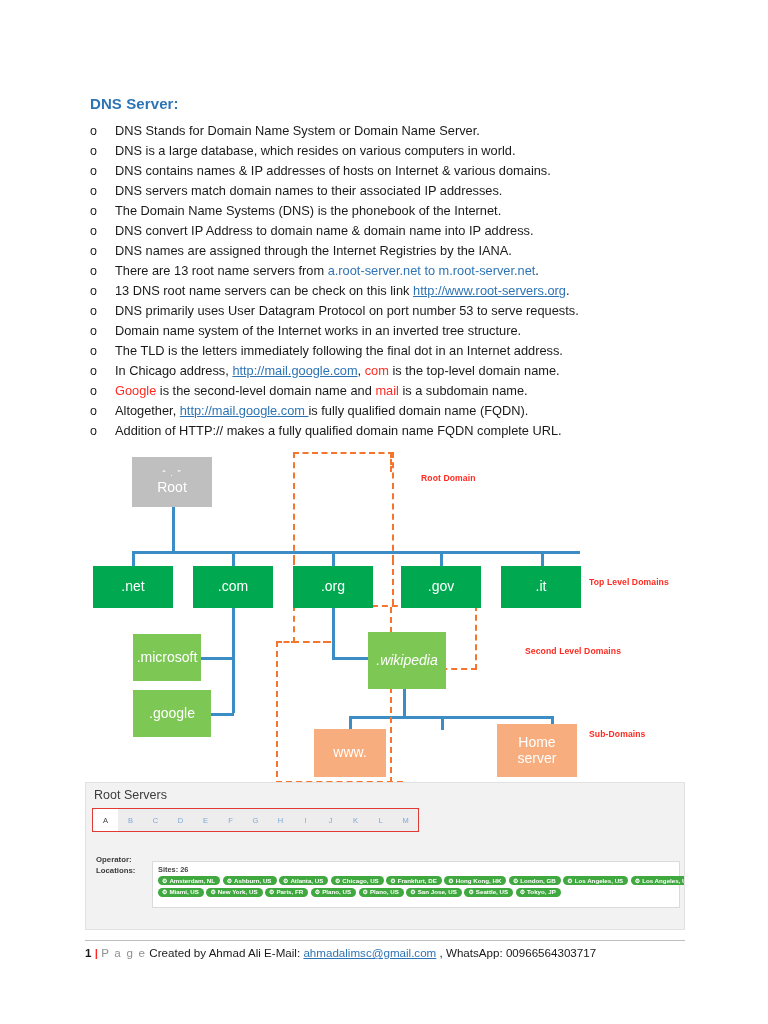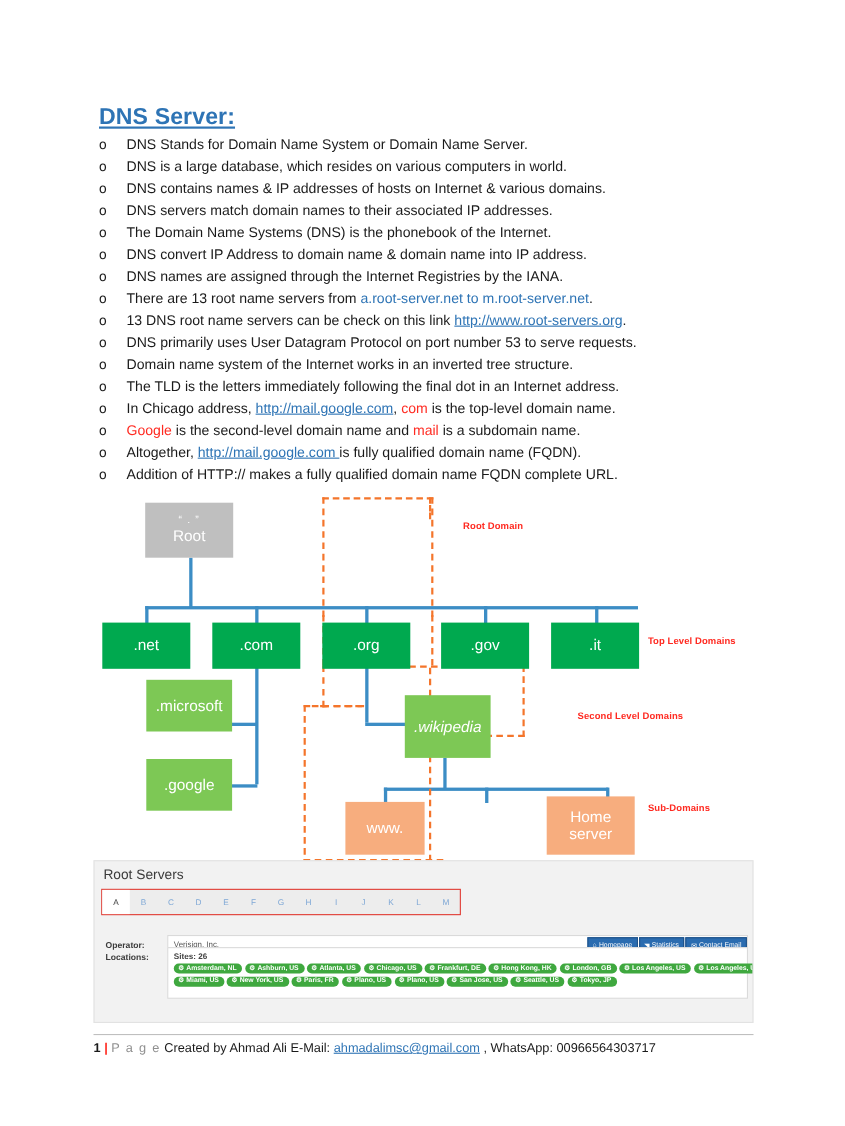--- a/index.html
+++ b/index.html
@@ -13,25 +13,24 @@
   }
   .page{
     position:absolute;
     left:0;top:0;
     width:768px;height:1024px;
   }
   
   .doc-title{
     position:absolute;
     left:90px;top:95px;
-    font-size:21px;
+    font-size:15px;
     font-weight:bold;
     color:#2E74B5;
     letter-spacing:.1px;
-    text-decoration:underline;
   }
   
   .bullets{
     position:absolute;
     left:90px;top:121px;
     width:600px;
   }
   .bullet{
     display:flex;
     align-items:flex-start;
@@ -358,21 +357,21 @@
     <div class="node tld" style="left:208px;top:114px;width:80px;height:42px;">
       <span>.org</span>
     </div>
     <div class="node tld" style="left:316px;top:114px;width:80px;height:42px;">
       <span>.gov</span>
     </div>
     <div class="node tld" style="left:416px;top:114px;width:80px;height:42px;">
       <span>.it</span>
     </div>
 
-    <div class="node sld" style="left:48px;top:166px;width:78px;height:47px;text-align:center;">
+    <div class="node sld" style="left:48px;top:182px;width:68px;height:47px;text-align:center;">
       <span>.microsoft</span>
     </div>
     <div class="node sld" style="left:48px;top:238px;width:78px;height:47px;">
       <span>.google</span>
     </div>
     <div class="node sld" style="left:283px;top:180px;width:78px;height:57px;font-style:italic;">
       <span>.wikipedia</span>
     </div>
 
     <div class="node sub" style="left:229px;top:277px;width:72px;height:48px;text-align:right;">
@@ -402,37 +401,20 @@
         <div class="rp-tab">H</div>
         <div class="rp-tab">I</div>
         <div class="rp-tab">J</div>
         <div class="rp-tab">K</div>
         <div class="rp-tab">L</div>
         <div class="rp-tab">M</div>
       </div>
 
     <div class="rp-row" style="top:67px;">
       <div class="rp-label">Operator:</div>
-      <div class="rp-field op-field">
-        <span class="op-value">Verisign, Inc.</span>
-        <div class="op-btns" id="op-btns">
-            <div class="op-btn">
-              <span>⌂</span>
-              <span>Homepage</span>
-            </div>
-            <div class="op-btn">
-              <span>◥</span>
-              <span>Statistics</span>
-            </div>
-            <div class="op-btn">
-              <span>✉</span>
-              <span>Contact Email</span>
-            </div>
-          </div>
-      </div>
     </div>
 
     <div class="rp-row" style="top:78px;">
       <div class="rp-label">Locations:</div>
       <div class="rp-field loc-field">
         <div class="sites">Sites: 26</div>
         <div class="badges" id="loc-badges">
             <div class="badge">
               <span class="glyph">⚙</span>
               <span>Amsterdam, NL</span>

